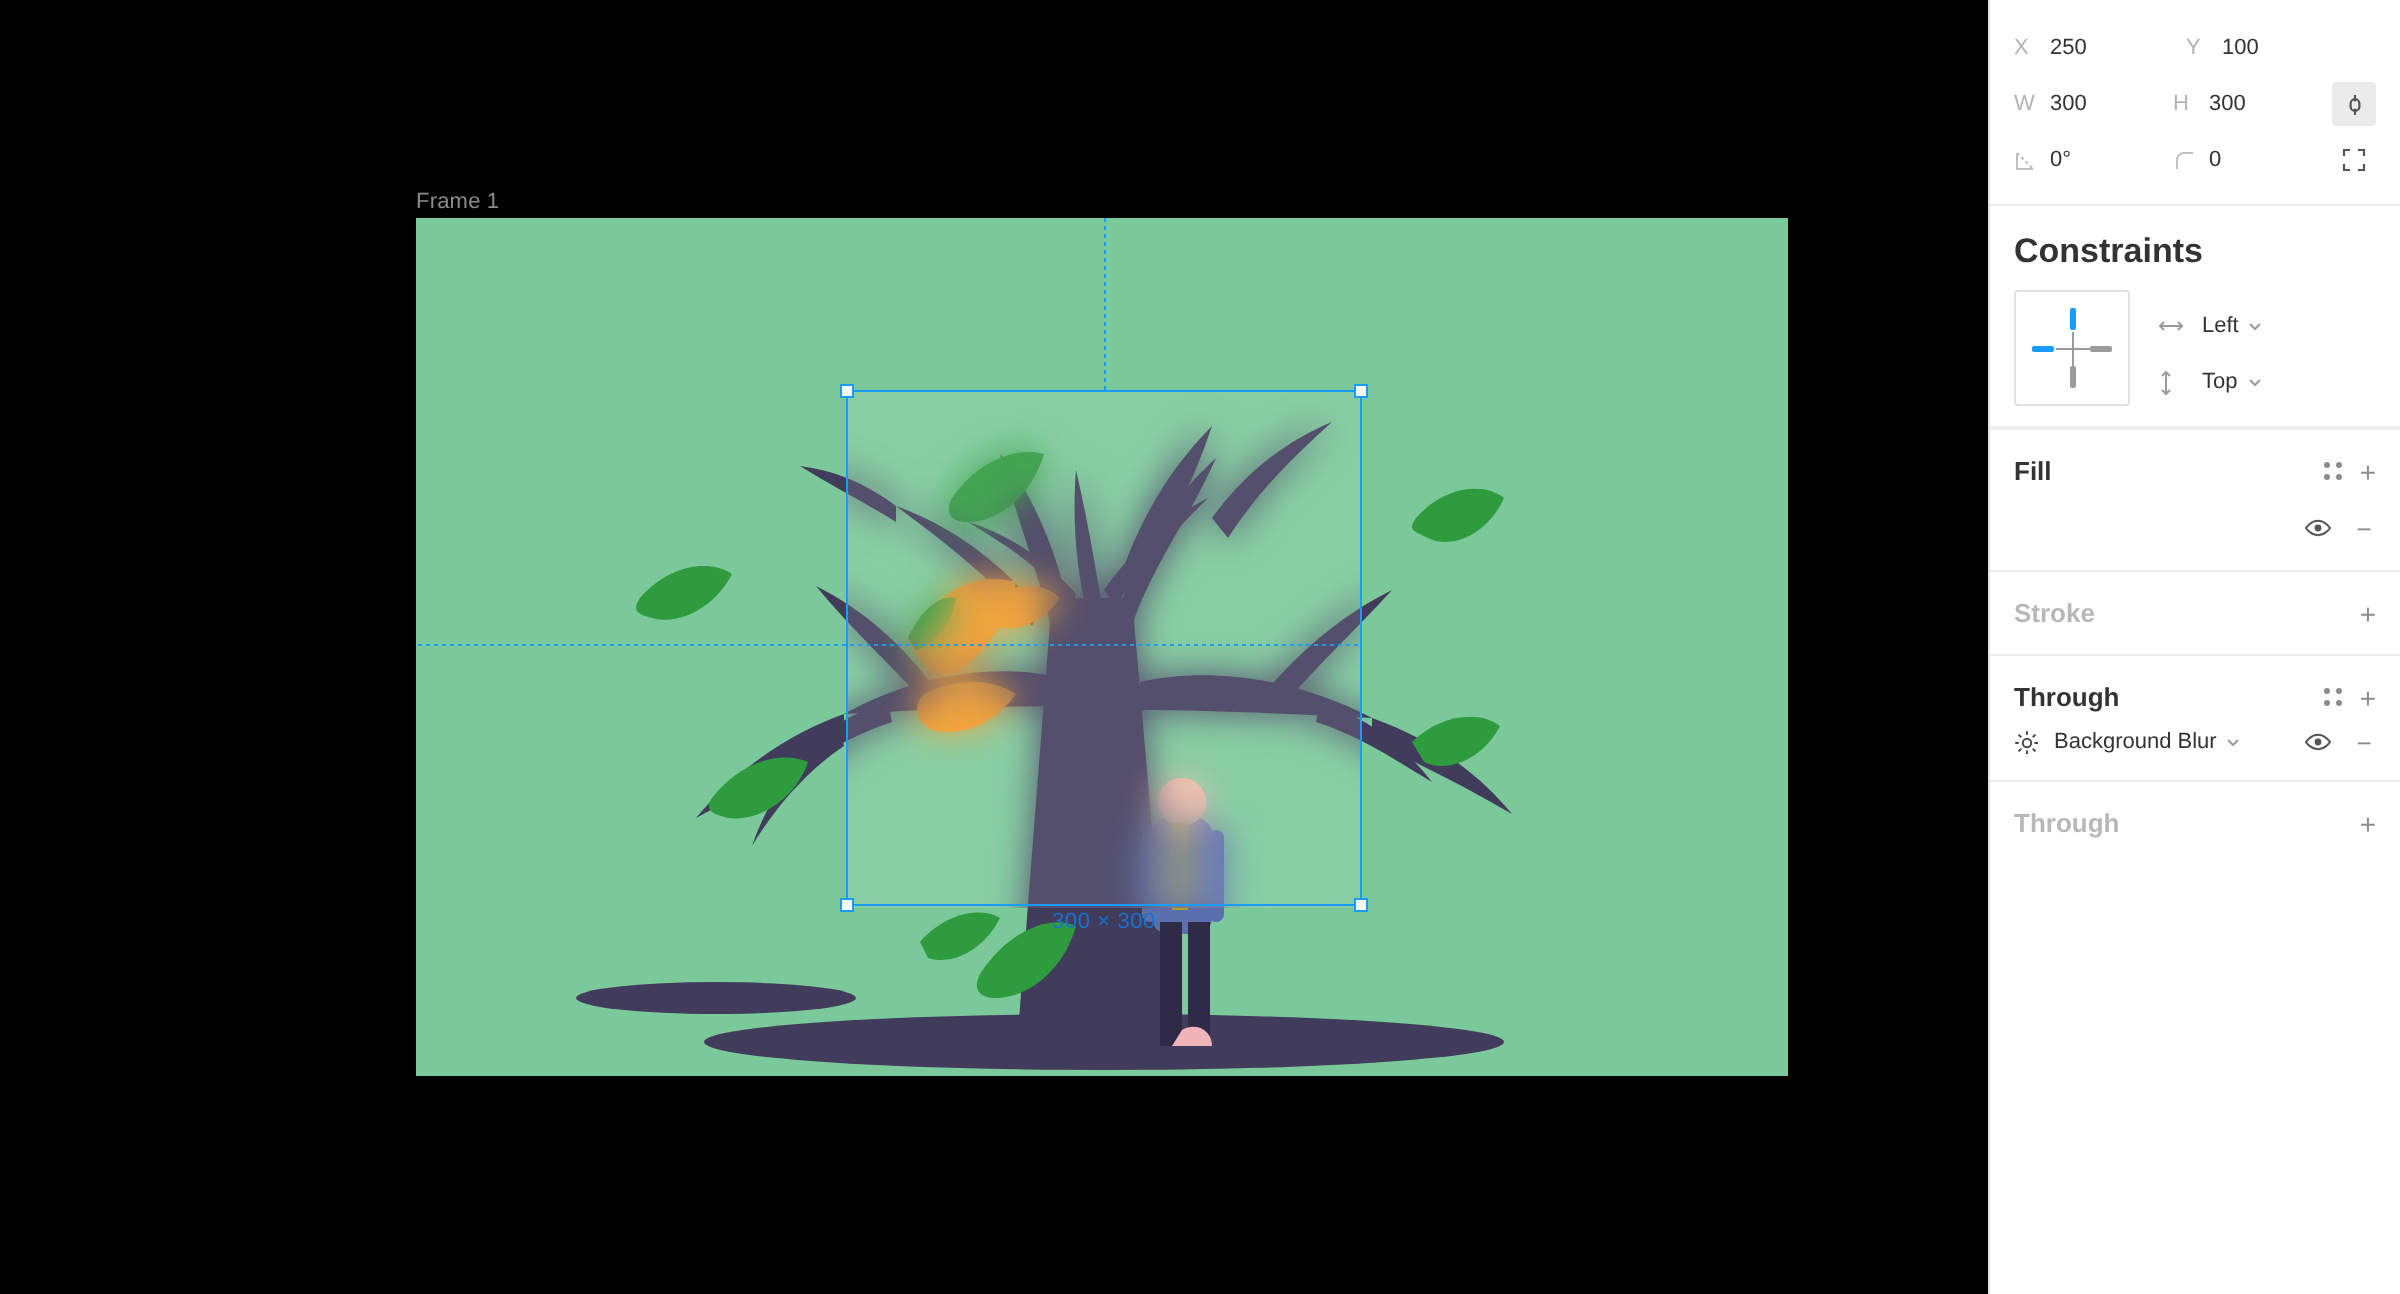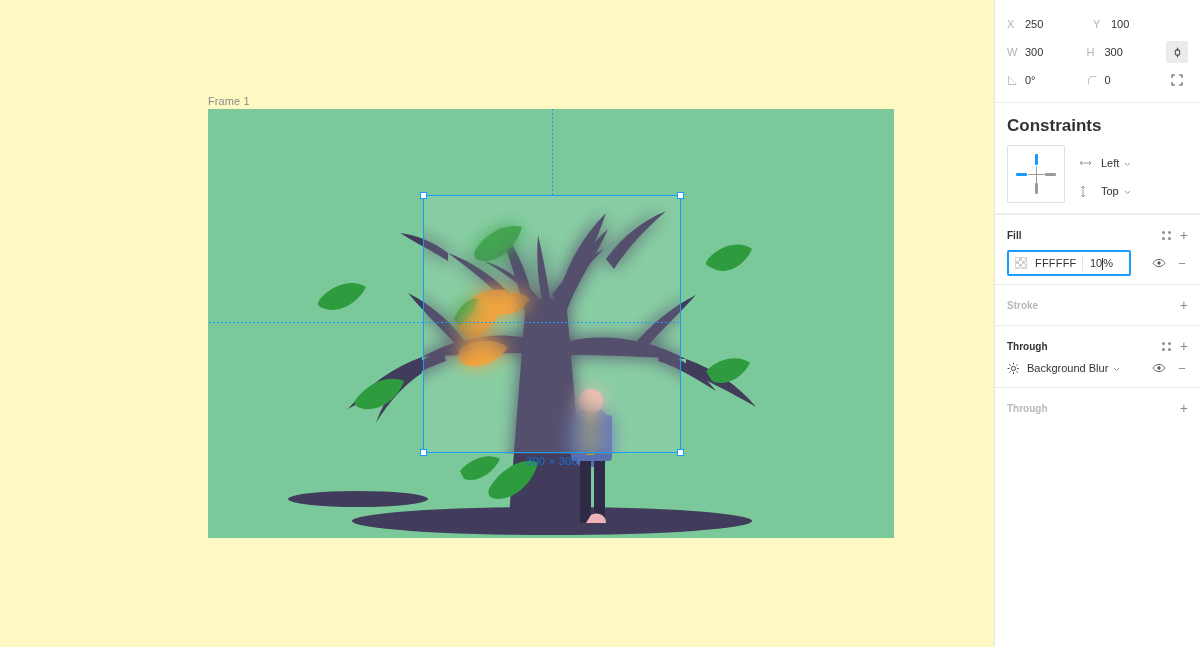--- a/index.html
+++ b/index.html
@@ -8,21 +8,21 @@
     background: #ffffff;
     font-family: "Liberation Sans", sans-serif;
     overflow: hidden;
   }
   #app { position: relative; width: 1200px; height: 647px; }
 
   
   #canvas-area {
     position: absolute; left: 0; top: 0;
     width: 1032px; height: 647px;
-    background: #fef9c3;
+    background: #000000;
     overflow: hidden;
   }
   #frame-label {
     position: absolute; left: 208px; top: 95px;
     font-size: 11px; color: #8c8c8c; letter-spacing: .1px;
   }
   #frame {
     position: absolute; left: 208px; top: 109px;
     width: 686px; height: 429px;
     overflow: hidden;
@@ -145,21 +145,21 @@
   .row { display: flex; align-items: center; height: 30px; }
   .row .lead { width: 20px; display: flex; align-items: center; color: #9b9b9b; }
   .row .lbl { color: #333; }
   .row .right { margin-left: auto; display: flex; align-items: center; gap: 10px; }
   .opacity-val { color: #333; }
   .eye { color: #555; display: flex; align-items: center; }
   .minus { color: #8c8c8c; font-size: 13px; width: 12px; text-align: center; }
 
   
   .sect-head { display: flex; align-items: center; padding: 13px 0 6px 0; }
-  .sect-head .t { font-size: 10px; font-weight: bold; color: #333; }
+  .sect-head .t { font-size: 13px; font-weight: bold; color: #333; }
   .sect-head.muted .t { color: #b8b8b8; }
   .sect-head .acts { margin-left: auto; display: flex; align-items: center; gap: 9px; }
   .plus { color: #8c8c8c; font-size: 14px; line-height: 1; }
   .grid4 { display: grid; grid-template-columns: 3px 3px; gap: 3px; }
   .grid4 i { width: 3px; height: 3px; background: #8c8c8c; border-radius: 50%; display: block; }
 
   
   #fill-row {
     display: flex; align-items: center; height: 26px; margin: 2px 0 8px 0;
   }
@@ -457,30 +457,20 @@
           <span class="grid4">
               <i></i>
               <i></i>
               <i></i>
               <i></i>
             </span>
           <span class="plus">+</span>
         </span>
       </div>
       <div id="fill-row">
-        <div id="fill-field">
-          <span id="swatch"></span>
-          <span id="hexval">FFFFFF</span>
-          <span id="opsep"></span>
-          <span id="opwrap">
-            <span id="opnum">10</span>
-              <span id="opcaret"></span>
-              <span id="oppct">%</span>
-          </span>
-        </div>
         <span class="right">
           <span class="eye">
             <svg width="14" height="10" viewBox="0 0 14 10" fill="none" stroke="#555" stroke-width="1">
               <path d="M1 5s2.2-3.6 6-3.6S13 5 13 5s-2.2 3.6-6 3.6S1 5 1 5z"></path>
                 <circle cx="7" cy="5" r="1.7" fill="#555" stroke="none"></circle>
             </svg>
           </span>
           <span class="minus">−</span>
         </span>
       </div>

